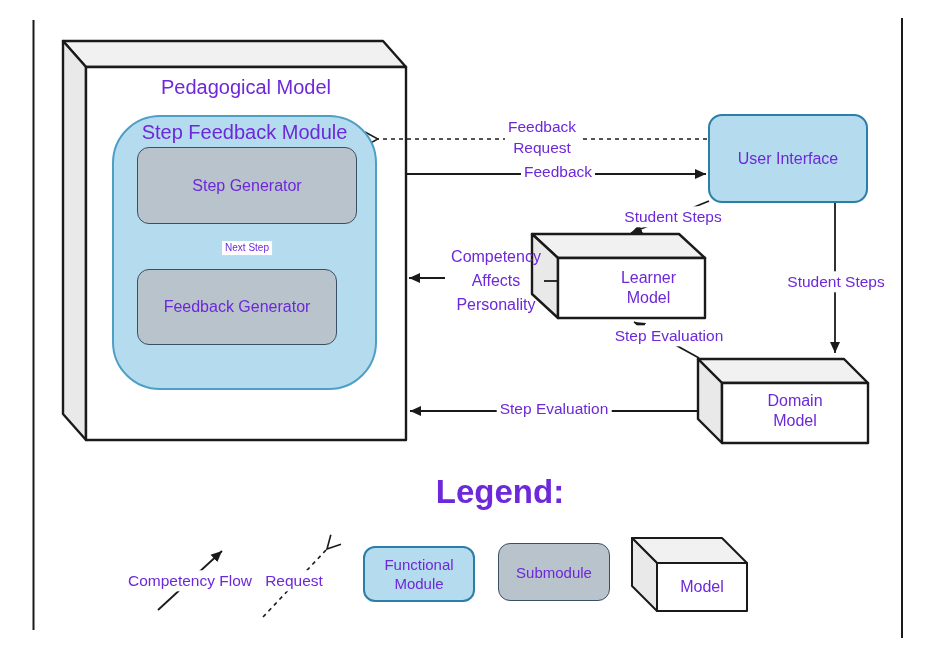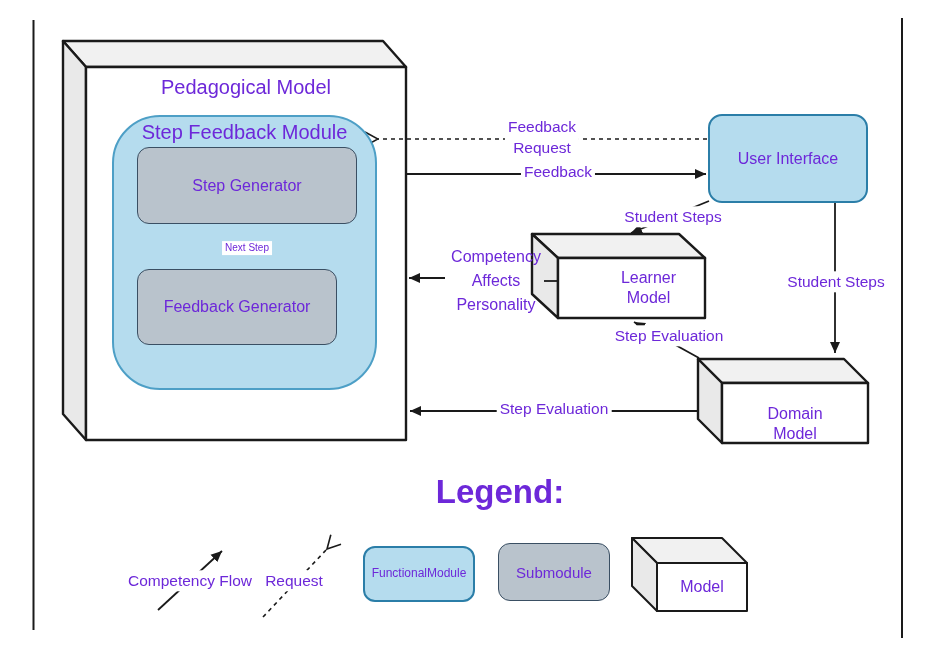--- a/index.html
+++ b/index.html
@@ -91,21 +91,21 @@
   </div>
 
   <div class="box module-sm" style="left:708px;top:114px;width:160px;height:89px;border-width:2.5px;font-size:16px;">
     <span>User Interface</span>
   </div>
 
   <div class="facelabel" style="left:558px;top:258px;width:131px;height:60px;margin-left:25px;">
     <span>Learner</span>
     <span>Model</span>
   </div>
-  <div class="facelabel" style="left:722px;top:394px;width:146px;height:60px;">
+  <div class="facelabel" style="left:722px;top:381px;width:146px;height:60px;">
     <span>Domain</span>
     <span>Model</span>
   </div>
 
   <div class="lbl" style="left:247px;top:248px;font-size:10px;">Next Step</div>
 
   <div class="lbl" style="left:542px;top:137px;">
     <span>Feedback</span><br>
     <span>Request</span>
   </div>
@@ -125,21 +125,21 @@
   <div class="lbl" style="left:669px;top:336px;">Step Evaluation</div>
 
   <div class="lbl" style="left:554px;top:409px;">Step Evaluation</div>
 
   <div class="legend-title">Legend:</div>
 
   <div class="lbl" style="left:190px;top:581px;">Competency Flow</div>
 
   <div class="lbl" style="left:294px;top:581px;">Request</div>
 
-  <div class="box module-sm" style="left:363px;top:546px;width:112px;height:56px;border-radius:12px;font-size:12px;line-height:1.3;flex-direction:row;">
+  <div class="box module-sm" style="left:363px;top:546px;width:112px;height:56px;border-radius:12px;font-size:15px;line-height:1.3;flex-direction:column;">
     <span>Functional</span>
     <span>Module</span>
   </div>
 
   <div class="box submodule" style="left:498px;top:543px;width:112px;height:58px;font-size:15px;">
     <span>Submodule</span>
   </div>
 
   <div class="facelabel" style="left:657px;top:563px;width:90px;height:48px;font-size:16px;">
     <span>Model</span>

